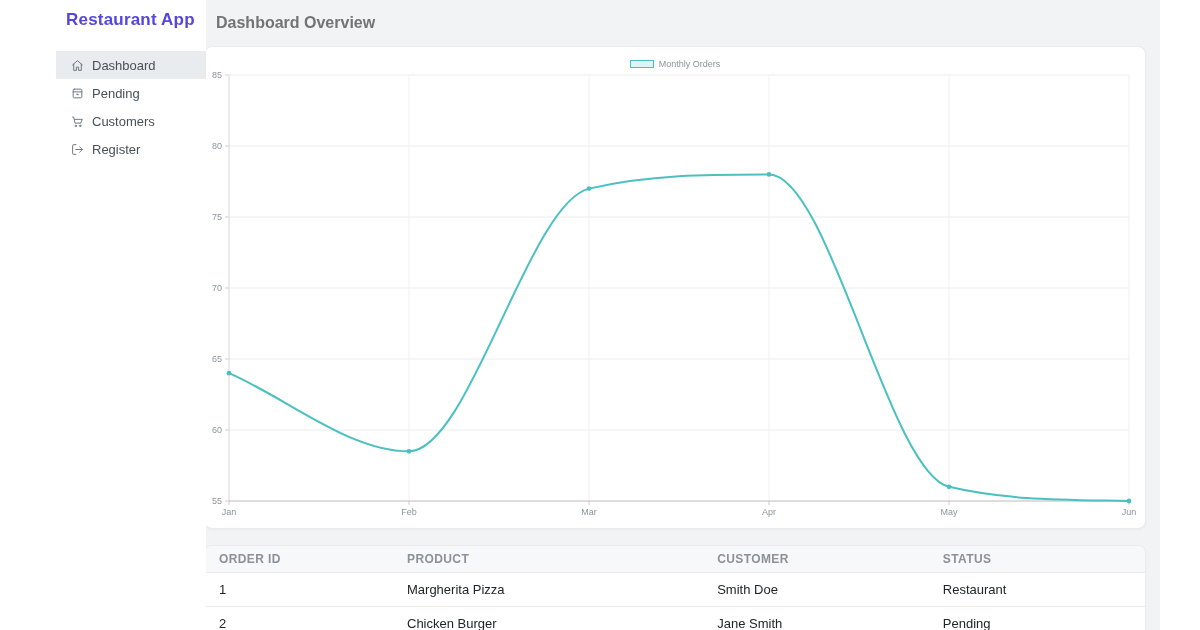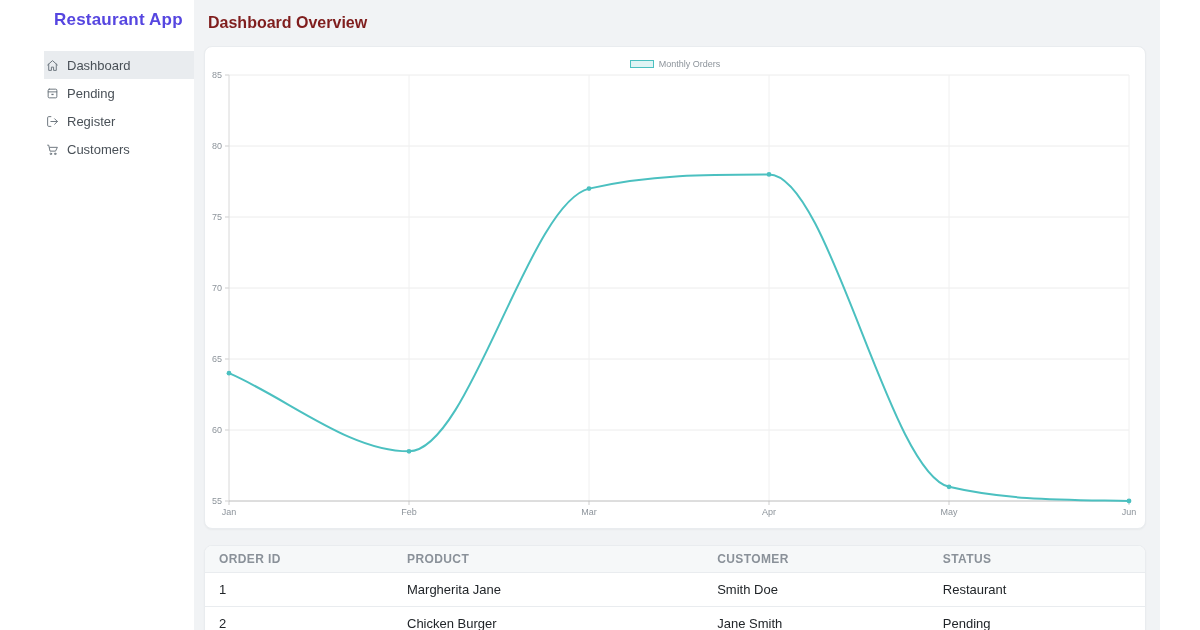--- a/index.html
+++ b/index.html
@@ -3,37 +3,37 @@
 <meta charset="utf-8">
 <style>
   html,body{margin:0;padding:0;}
   body{
     width:1200px;height:630px;overflow:hidden;position:relative;
     background:#ffffff;
     font-family:"Liberation Sans","DejaVu Sans",sans-serif;
     -webkit-font-smoothing:antialiased;
   }
   
-  .sidebar{position:absolute;left:4px;top:0;width:190px;height:630px;background:#ffffff;z-index:2;}
+  .sidebar{position:absolute;left:16px;top:0;width:190px;height:630px;background:#ffffff;z-index:2;}
   .brand{margin:10px 0 0 50px;font-size:17px;line-height:20px;font-weight:bold;letter-spacing:.2px;}
   .nav{margin-top:21px;}
   .nav-item{
     height:28px;display:flex;align-items:center;gap:8px;
-    margin-left:40px;padding-left:2px;
+    margin-left:40px;padding-left:15px;
     font-size:13px;color:#495057;cursor:pointer;
   }
   .nav-item.active{background:#e9ecef;}
   .nav-icon{width:13px;height:13px;flex:0 0 13px;color:#6c757d;display:inline-flex;}
   .nav-icon svg{width:13px;height:13px;display:block;}
   
   .main{
     position:absolute;left:190px;top:0;width:970px;height:630px;
     background:#f1f3f5;box-sizing:border-box;padding:14px;
   }
-  .page-title{margin:0 0 14px 4px;font-size:16px;line-height:18px;font-weight:bold;color:#7f1d1d;}
+  .page-title{margin:0 0 14px 12px;font-size:16px;line-height:18px;font-weight:bold;color:#737373;}
   .card{
     background:#ffffff;border:1px solid #e9ecef;border-radius:8px;
     box-sizing:border-box;box-shadow:0 1px 2px rgba(0,0,0,.04);
   }
   .chart-card{position:relative;width:942px;height:483px;}
   .legend{position:absolute;top:12px;left:0;right:0;display:flex;justify-content:center;z-index:1;}
   .legend-item{display:flex;align-items:center;gap:5px;cursor:pointer;}
   .legend-box{width:24px;height:8px;box-sizing:border-box;border:1px solid;display:inline-block;}
   .legend-label{font-size:9px;color:#8d949b;}
   .chart-svg{position:absolute;left:0;top:0;}
@@ -73,36 +73,36 @@
               <rect x="4" y="4" width="16" height="16" rx="2"></rect>
               <path d="M4 9h16"></path>
               <rect x="10" y="12.5" width="4" height="2.5" fill="currentColor" stroke="none"></rect>
             </svg>
           </span>
           <span>Pending</span>
         </div>
         <div class="nav-item">
           <span class="nav-icon">
             <svg viewBox="0 0 24 24" fill="none" stroke="currentColor" stroke-width="1.8" stroke-linecap="round" stroke-linejoin="round">
+              <circle cx="9" cy="20" r="1.4"></circle>
+              <circle cx="17" cy="20" r="1.4"></circle>
+              <path d="M3 4h2l2.4 11h10.2L21 8H7"></path>
+            </svg>
+          </span>
+          <span>Customers</span>
+        </div>
+        <div class="nav-item">
+          <span class="nav-icon">
+            <svg viewBox="0 0 24 24" fill="none" stroke="currentColor" stroke-width="1.8" stroke-linecap="round" stroke-linejoin="round">
               <path d="M9 21H5a2 2 0 0 1-2-2V5a2 2 0 0 1 2-2h4"></path>
               <polyline points="16 17 21 12 16 7"></polyline>
               <line x1="21" y1="12" x2="9" y2="12"></line>
             </svg>
           </span>
           <span>Register</span>
-        </div>
-        <div class="nav-item">
-          <span class="nav-icon">
-            <svg viewBox="0 0 24 24" fill="none" stroke="currentColor" stroke-width="1.8" stroke-linecap="round" stroke-linejoin="round">
-              <circle cx="9" cy="20" r="1.4"></circle>
-              <circle cx="17" cy="20" r="1.4"></circle>
-              <path d="M3 4h2l2.4 11h10.2L21 8H7"></path>
-            </svg>
-          </span>
-          <span>Customers</span>
         </div>
       </nav>
   </aside>
 
   <main class="main">
     <h1 class="page-title">Dashboard Overview</h1>
 
     <section class="card chart-card">
       <div class="legend" id="legend">
           <span class="legend-item">
@@ -172,21 +172,21 @@
             <tr>
               <th>Order ID</th>
               <th>Product</th>
               <th>Customer</th>
               <th>Status</th>
             </tr>
           </thead>
         <tbody id="tbody">
             <tr>
               <td>1</td>
-              <td>Margherita Jane</td>
+              <td>Margherita Pizza</td>
               <td>Smith Doe</td>
               <td>Restaurant</td>
             </tr>
             <tr>
               <td>2</td>
               <td>Chicken Burger</td>
               <td>Jane Smith</td>
               <td>Pending</td>
             </tr>
           </tbody>

